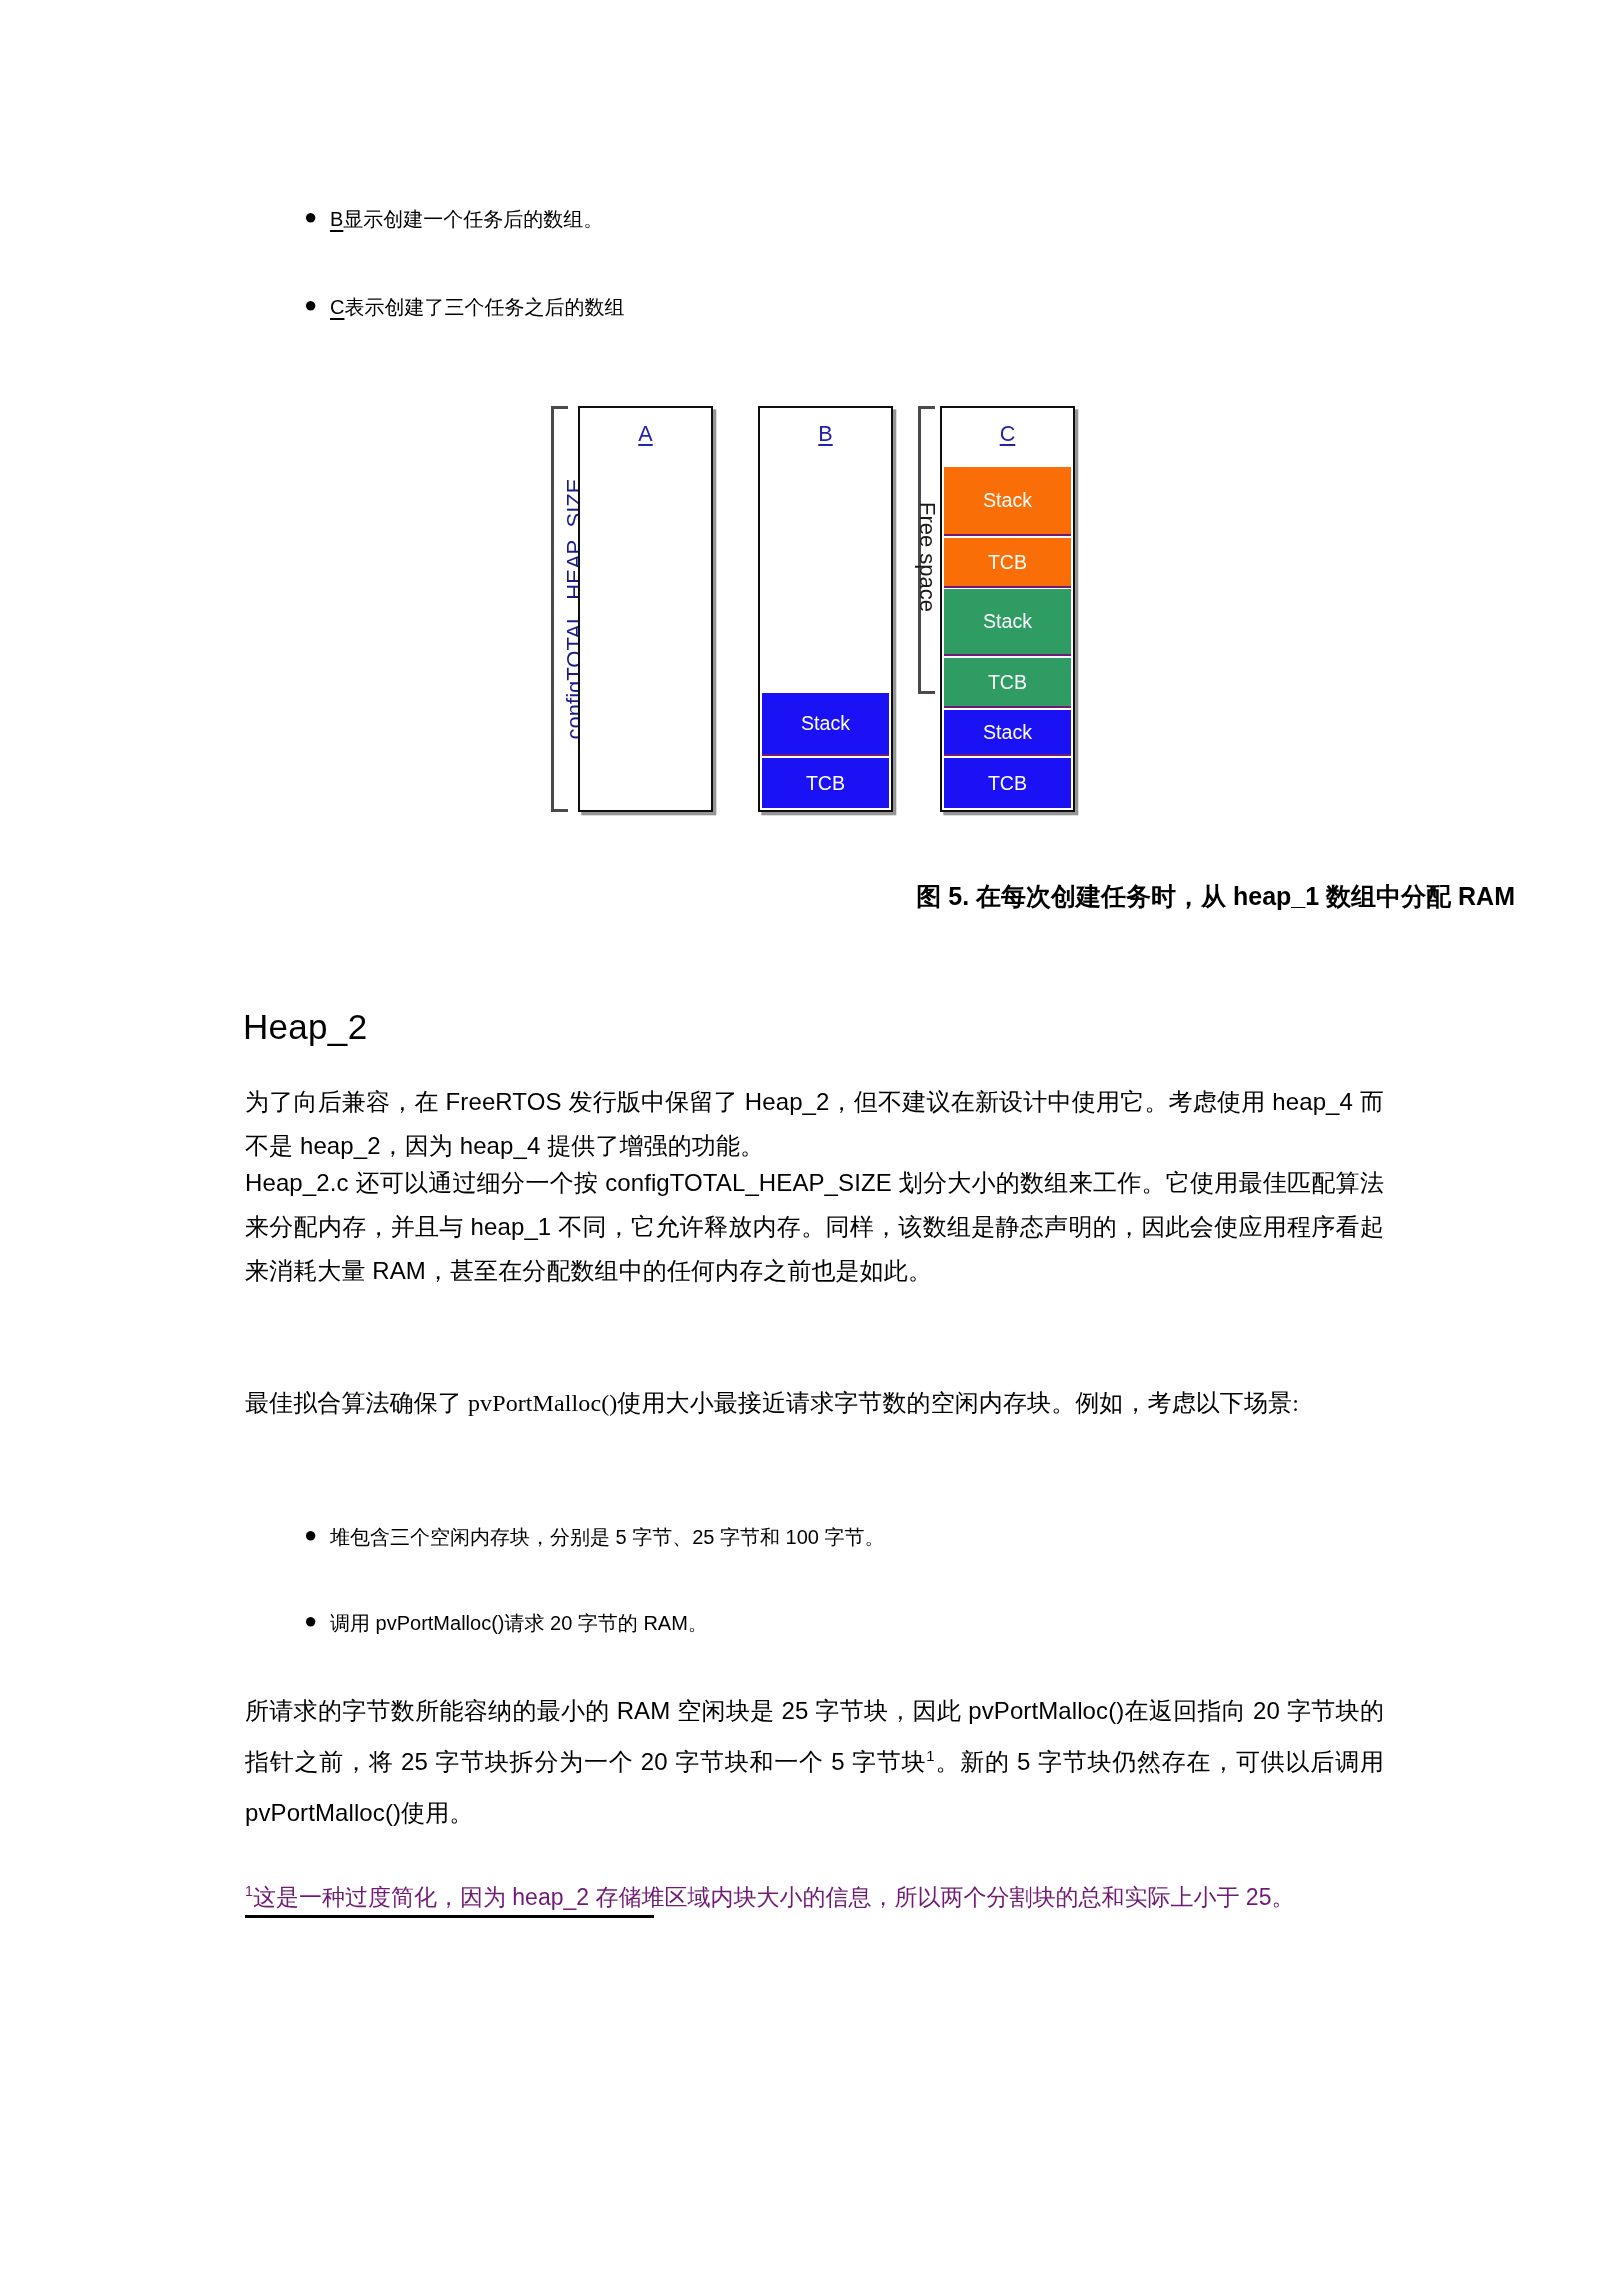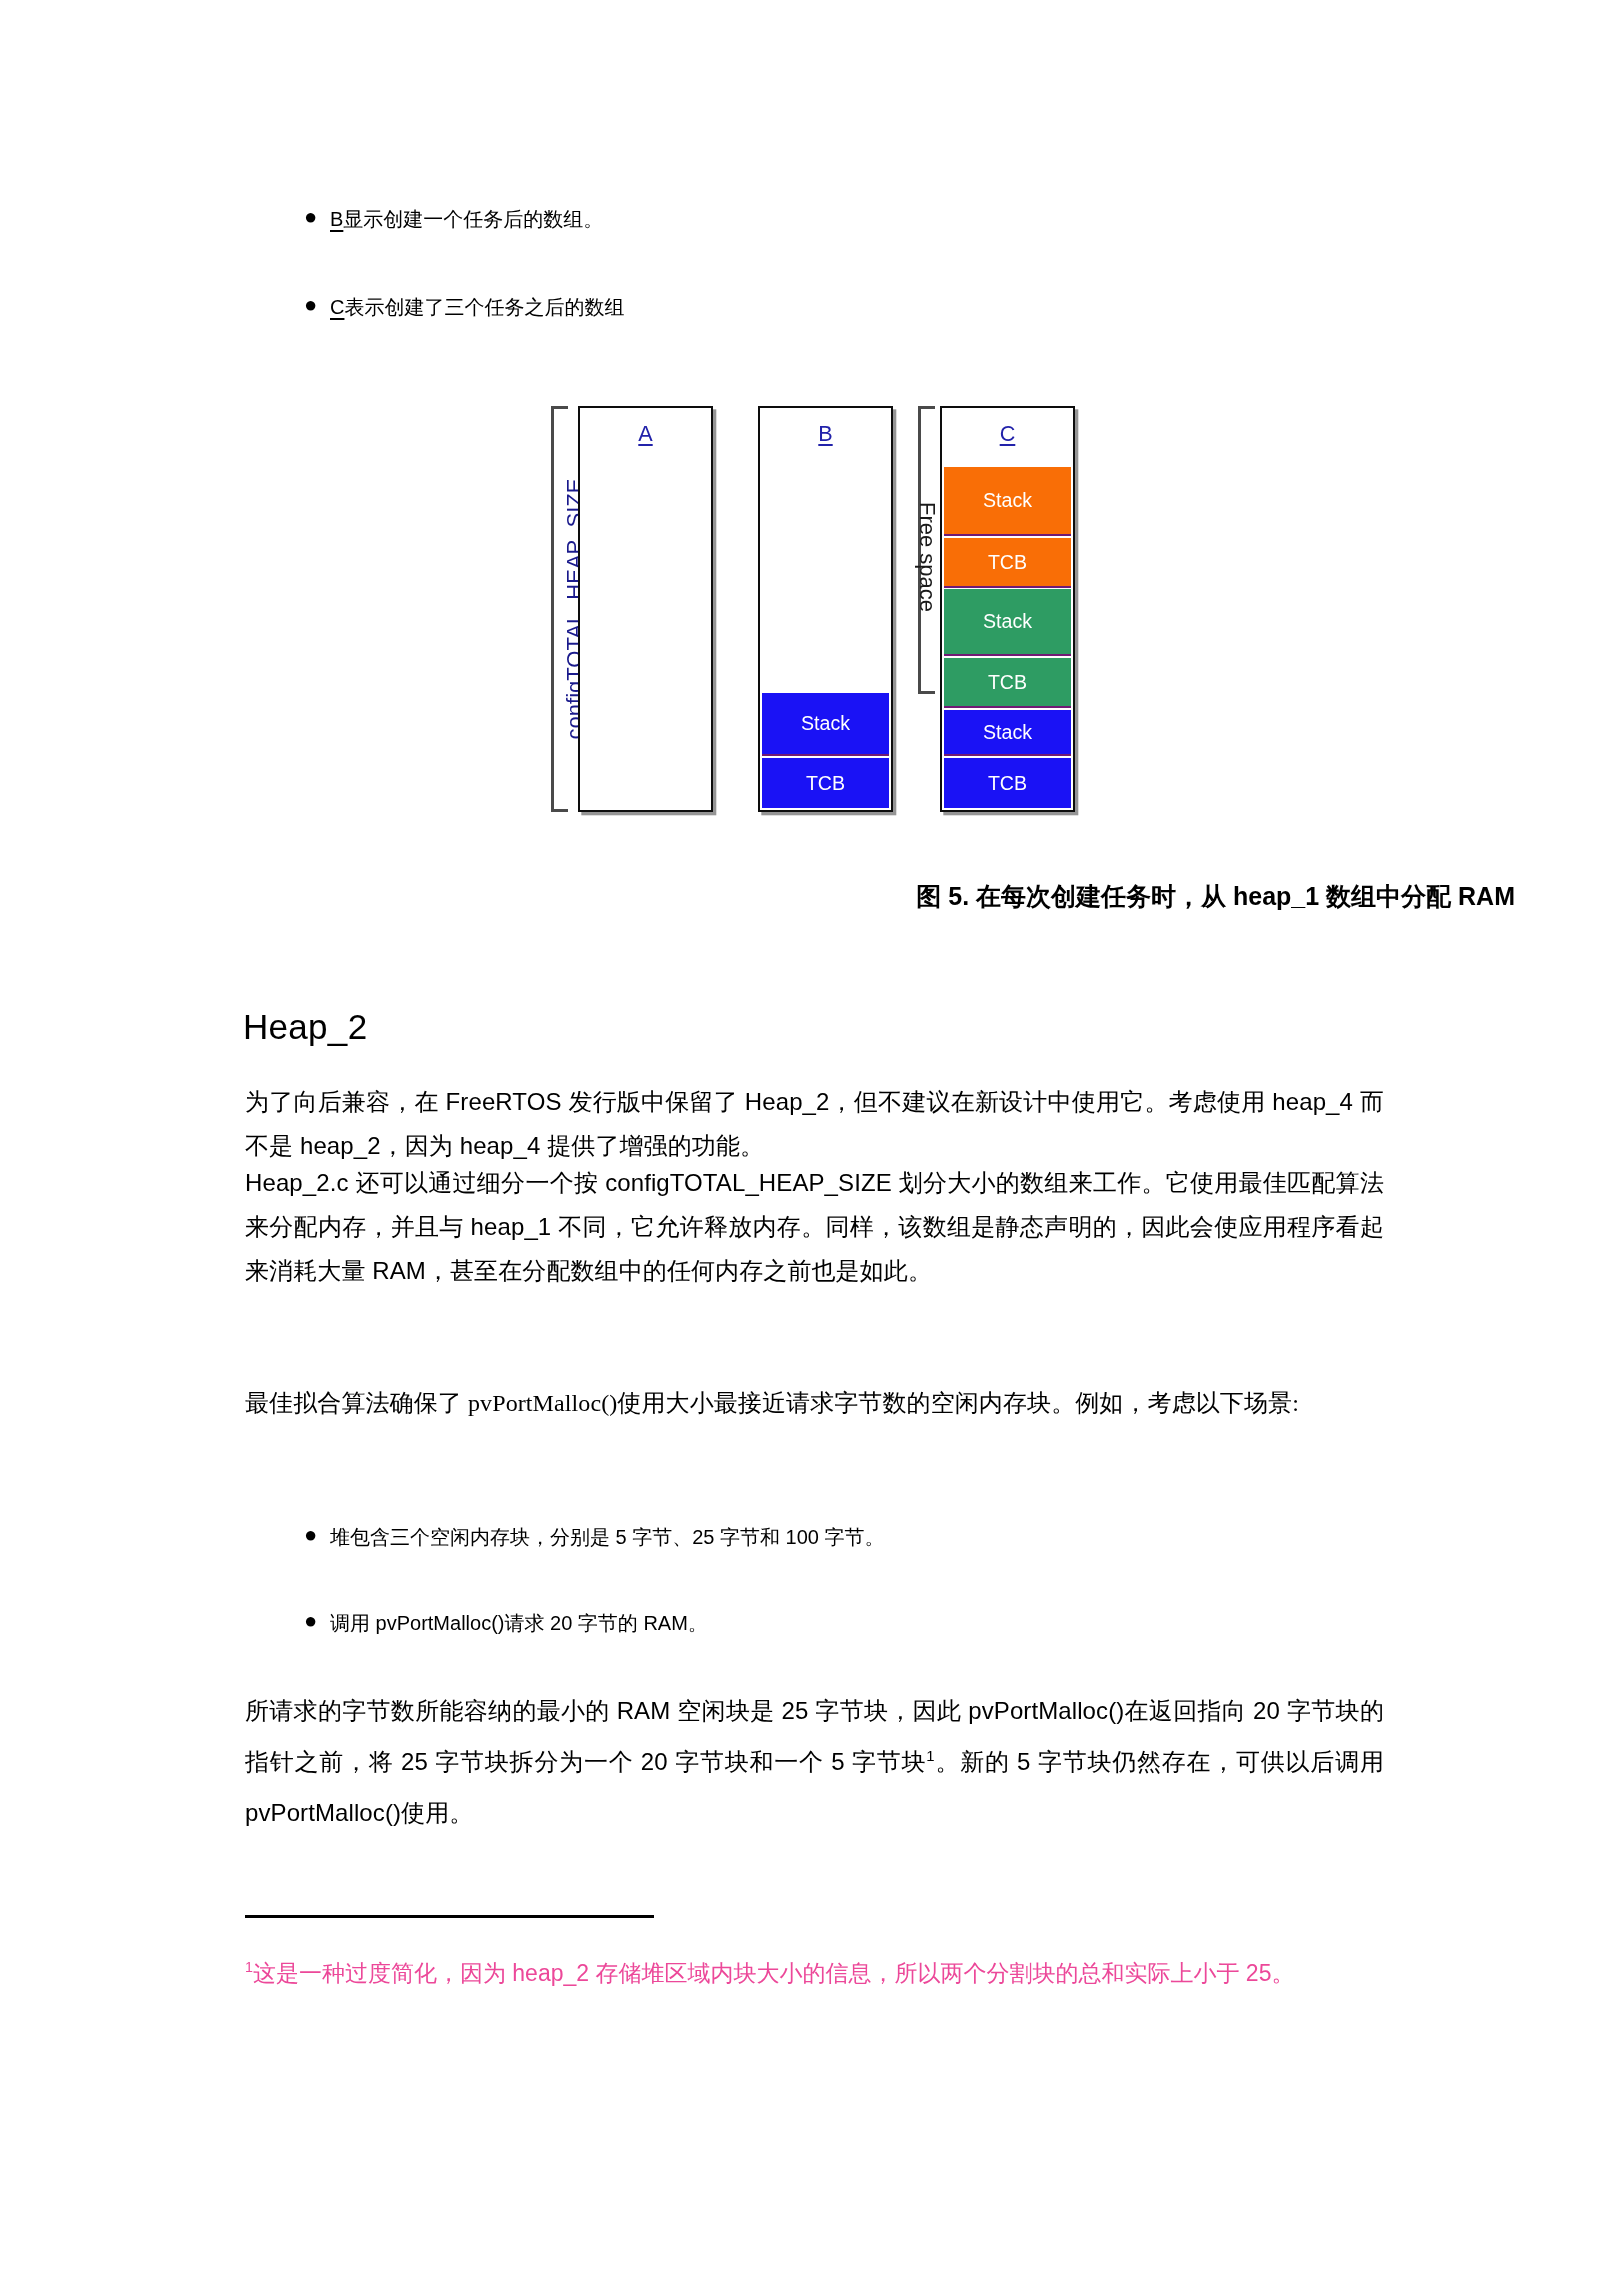--- a/index.html
+++ b/index.html
@@ -150,25 +150,25 @@
     position: absolute;
     left: 245px;
     top: 1915px;
     width: 409px;
     height: 0;
     border-top: 3.3px solid #000;
   }
   #footnote-text {
     position: absolute;
     left: 245px;
-    top: 1950px;
+    top: 1874px;
     width: 1139px;
     font-size: 23px;
     line-height: 47px;
-    color: #ec4899;
+    color: #701a75;
     text-align: justify;
   }
   sup {
     font-size: 0.62em;
     vertical-align: super;
     line-height: 0;
   }
 </style>
 </head>
 <body>

